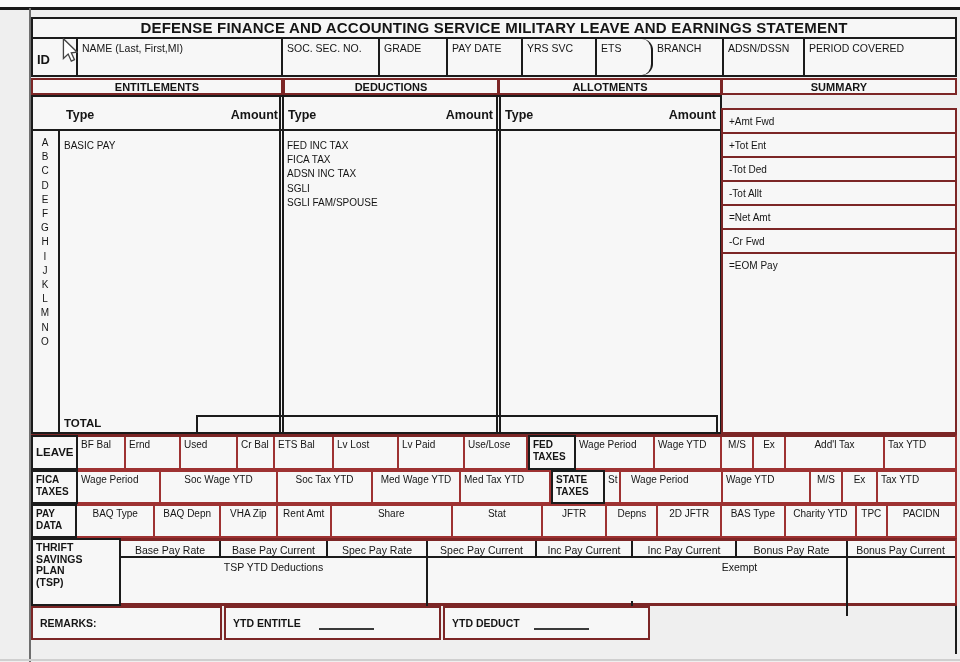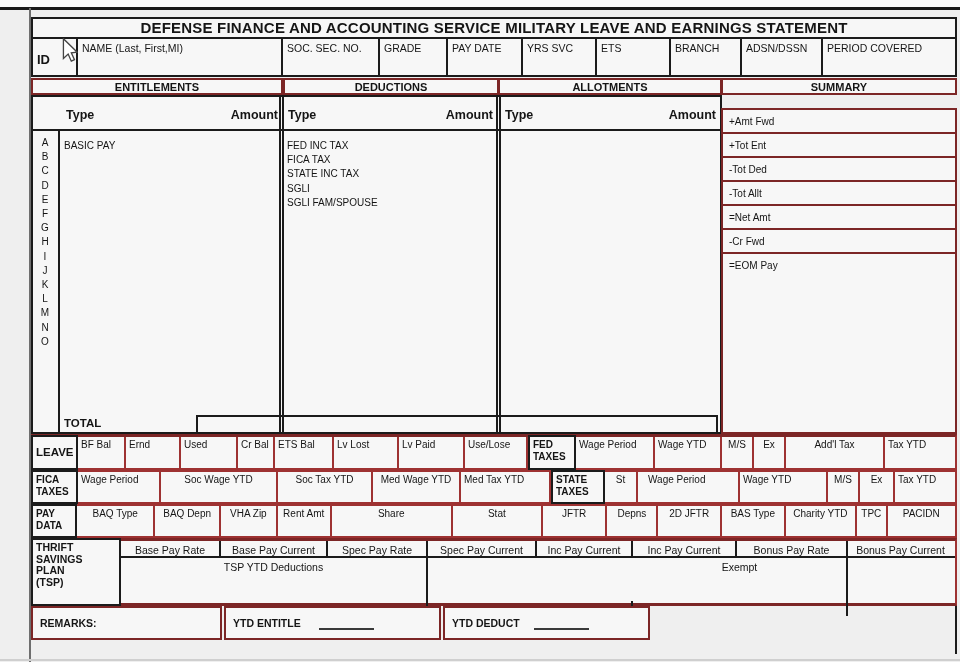--- a/index.html
+++ b/index.html
@@ -72,21 +72,21 @@
 
   <div class="abs blkbox title" style="left:31px;top:17px;width:926px;height:20px;border-bottom:none;">DEFENSE FINANCE AND ACCOUNTING SERVICE MILITARY LEAVE AND EARNINGS STATEMENT</div>
 
   <div class="abs hdr-row" style="left:31px;top:37px;width:926px;height:40px;">
     <div class="hdr-cell idcell" style="width:45px;">ID</div>
     <div class="hdr-cell" style="width:205px;">NAME (Last, First,MI)</div>
     <div class="hdr-cell" style="width:97px;">SOC. SEC. NO.</div>
     <div class="hdr-cell" style="width:68px;">GRADE</div>
     <div class="hdr-cell" style="width:75px;">PAY DATE</div>
     <div class="hdr-cell" style="width:74px;">YRS SVC</div>
-    <div class="hdr-cell" style="width:74px;">ETS</div>
+    <div class="hdr-cell" style="width:56px;border-radius:11px;">ETS</div>
     <div class="hdr-cell" style="width:71px;">BRANCH</div>
     <div class="hdr-cell" style="width:81px;">ADSN/DSSN</div>
     <div class="hdr-cell" style="width:132px;">PERIOD COVERED</div>
   </div>
 
   <svg class="abs" style="left:62px;top:38px;" width="16" height="25" viewBox="0 0 12 19">
     <path d="M1 0.5 L1 15.5 L4.6 12.2 L7 17.6 L9.4 16.5 L7 11.2 L11.5 10.8 Z" fill="#ffffff" stroke="#444" stroke-width="1"></path>
   </svg>
 
   <div class="abs redbox sechdr" style="left:31px;top:78px;width:252px;height:17px;">ENTITLEMENTS</div>
@@ -125,21 +125,21 @@
     <span>M</span>
     <span>N</span>
     <span>O</span>
   </div>
 
   <div class="abs item" style="left:64px;top:139px;">BASIC PAY</div>
 
   <div class="abs" style="left:287px;top:139px;">
     <div class="item">FED INC TAX</div>
     <div class="item">FICA TAX</div>
-    <div class="item">STATE INC TAX</div>
+    <div class="item">ADSN INC TAX</div>
     <div class="item">SGLI</div>
     <div class="item">SGLI FAM/SPOUSE</div>
   </div>
 
   <div class="abs" style="left:64px;top:417px;font-weight:bold;font-size:11.5px;">TOTAL</div>
   <div class="abs" style="left:196px;top:415px;width:522px;height:19px;border:2px solid var(--ink);"></div>
 
   <div class="abs sumrow" style="left:721px;top:108px;width:236px;height:26px;">+Amt Fwd</div>
   <div class="abs sumrow" style="left:721px;top:132px;width:236px;height:26px;">+Tot Ent</div>
   <div class="abs sumrow" style="left:721px;top:156px;width:236px;height:26px;">-Tot Ded</div>
@@ -171,21 +171,21 @@
   <div class="abs strip" style="left:31px;top:470px;width:926px;height:34px;">
     <div class="cell lbl" style="width:47px;">FICA
 TAXES</div>
     <div class="cell" style="width:83px;">Wage Period</div>
     <div class="cell c" style="width:117px;">Soc Wage YTD</div>
     <div class="cell c" style="width:95px;">Soc Tax YTD</div>
     <div class="cell c" style="width:88px;">Med Wage YTD</div>
     <div class="cell" style="width:90px;">Med Tax YTD</div>
     <div class="cell lbl inrow" style="width:54px;">STATE
 TAXES</div>
-    <div class="cell c" style="width:33px;">St</div>
+    <div class="cell c" style="width:16px;">St</div>
     <div class="cell" style="width:102px;padding-left:10px;">Wage Period</div>
     <div class="cell" style="width:88px;">Wage YTD</div>
     <div class="cell c" style="width:32px;">M/S</div>
     <div class="cell c" style="width:35px;">Ex</div>
     <div class="cell" style="width:58px;">Tax YTD</div>
   </div>
 
   <div class="abs strip" style="left:31px;top:504px;width:926px;height:34px;">
     <div class="cell lbl" style="width:47px;">PAY
 DATA</div>

